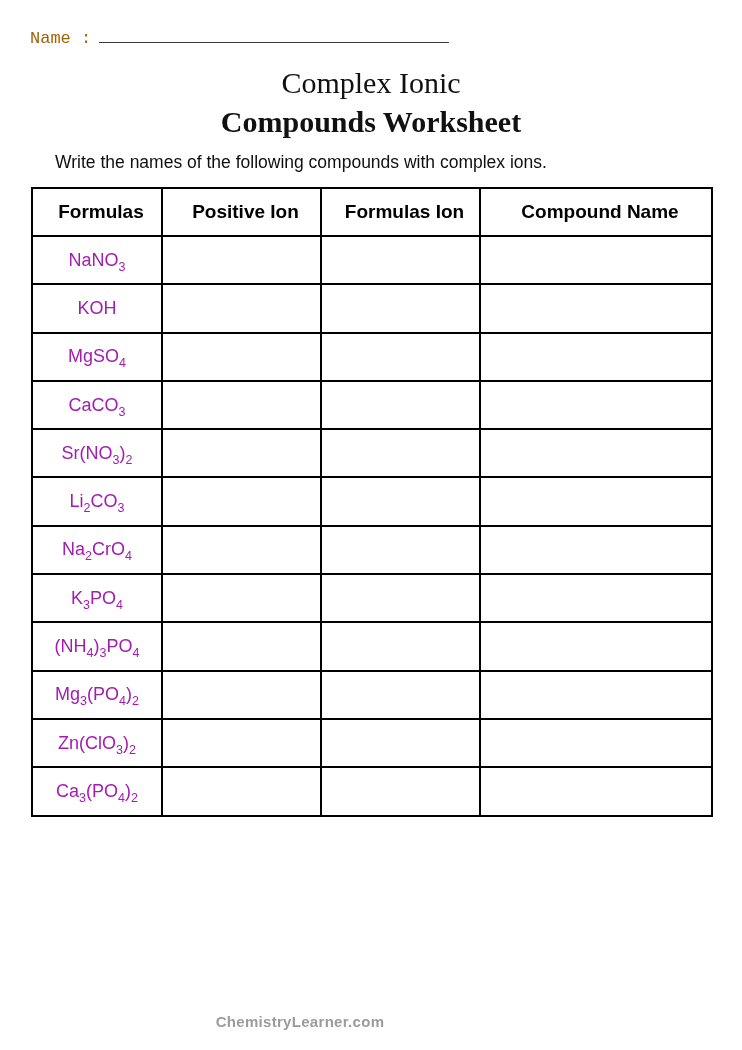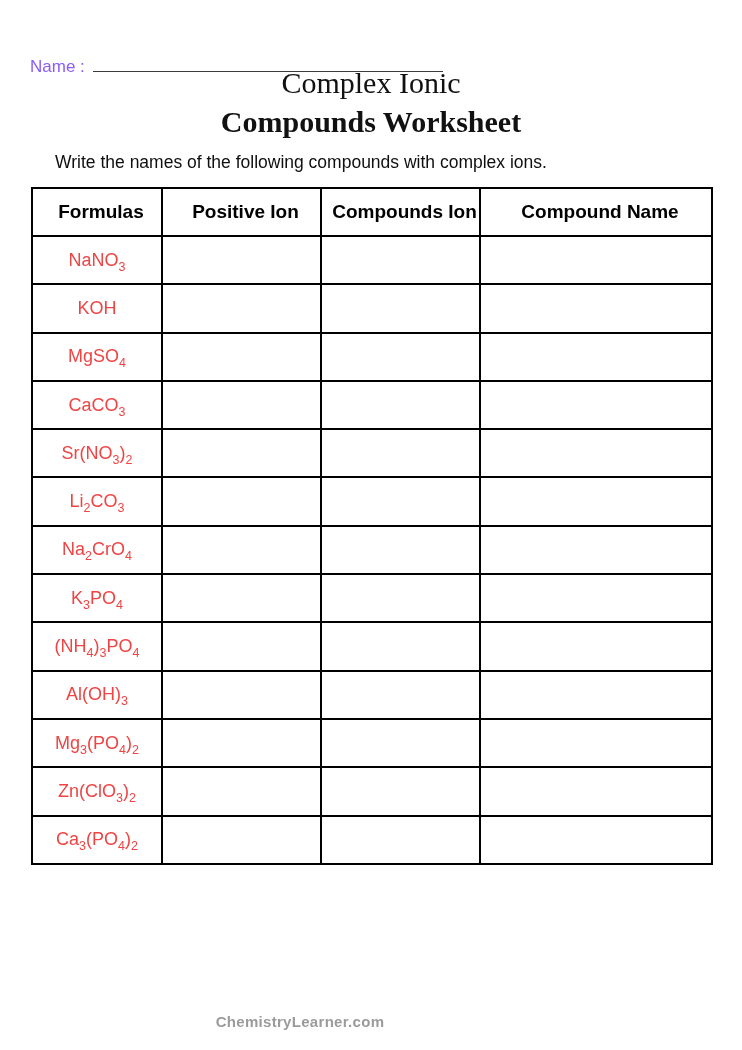--- a/index.html
+++ b/index.html
@@ -12,25 +12,24 @@
     height: 1050px;
     position: relative;
     font-family: "Liberation Sans", sans-serif;
     color: #1a1a1a;
     overflow: hidden;
   }
   .name-row {
     position: absolute;
     top: 29px;
     left: 30px;
-    font-family: Liberation Sans, sans-serif;
+    font-family: Liberation Mono, monospace;
     font-size: 17px;
-    color: #8b5cf6;
+    color: #a16207;
     white-space: nowrap;
-    margin-top: 28px;
   }
   .name-line {
     display: inline-block;
     width: 350px;
     height: 13px;
     margin-left: 8px;
     border-bottom: 1.4px solid #3a3a3a;
     vertical-align: baseline;
   }
   .title-block {
@@ -80,21 +79,21 @@
   .worksheet-table th {
     height: 46px;
     font-size: 19px;
     font-weight: 700;
     color: #000000;
     padding-left: 8px;
   }
   .worksheet-table td {
     height: 46.3px;
     font-size: 18px;
-    color: #ef4444;
+    color: #a21caf;
     border-radius: 24px;
   }
   .worksheet-table td sub {
     font-size: 12.5px;
     line-height: 0;
   }
   .footer {
     position: absolute;
     top: 1013px;
     left: 0;
@@ -124,21 +123,21 @@
   <colgroup>
       <col style="width: 130px;">
       <col style="width: 159px;">
       <col style="width: 159px;">
       <col style="width: 232px;">
     </colgroup>
   <thead>
     <tr>
         <th>Formulas</th>
         <th>Positive Ion</th>
-        <th>Compounds Ion</th>
+        <th>Formulas Ion</th>
         <th>Compound Name</th>
       </tr>
   </thead>
   <tbody>
       <tr>
         <td>NaNO<sub>3</sub></td>
         <td></td>
         <td></td>
         <td></td>
       </tr>
@@ -184,26 +183,20 @@
         <td></td>
         <td></td>
       </tr>
       <tr>
         <td>(NH<sub>4</sub>)<sub>3</sub>PO<sub>4</sub></td>
         <td></td>
         <td></td>
         <td></td>
       </tr>
       <tr>
-        <td>Al(OH)<sub>3</sub></td>
-        <td></td>
-        <td></td>
-        <td></td>
-      </tr>
-      <tr>
         <td>Mg<sub>3</sub>(PO<sub>4</sub>)<sub>2</sub></td>
         <td></td>
         <td></td>
         <td></td>
       </tr>
       <tr>
         <td>Zn(ClO<sub>3</sub>)<sub>2</sub></td>
         <td></td>
         <td></td>
         <td></td>

